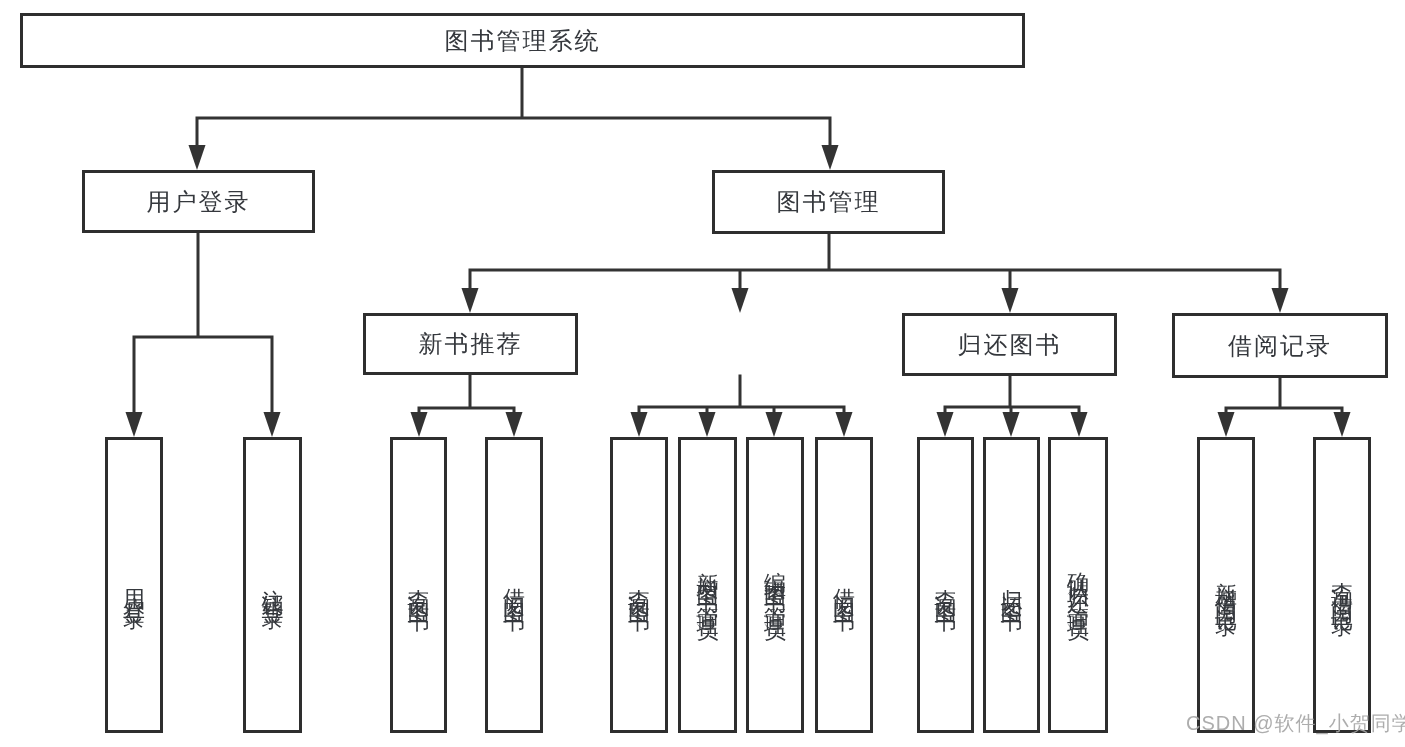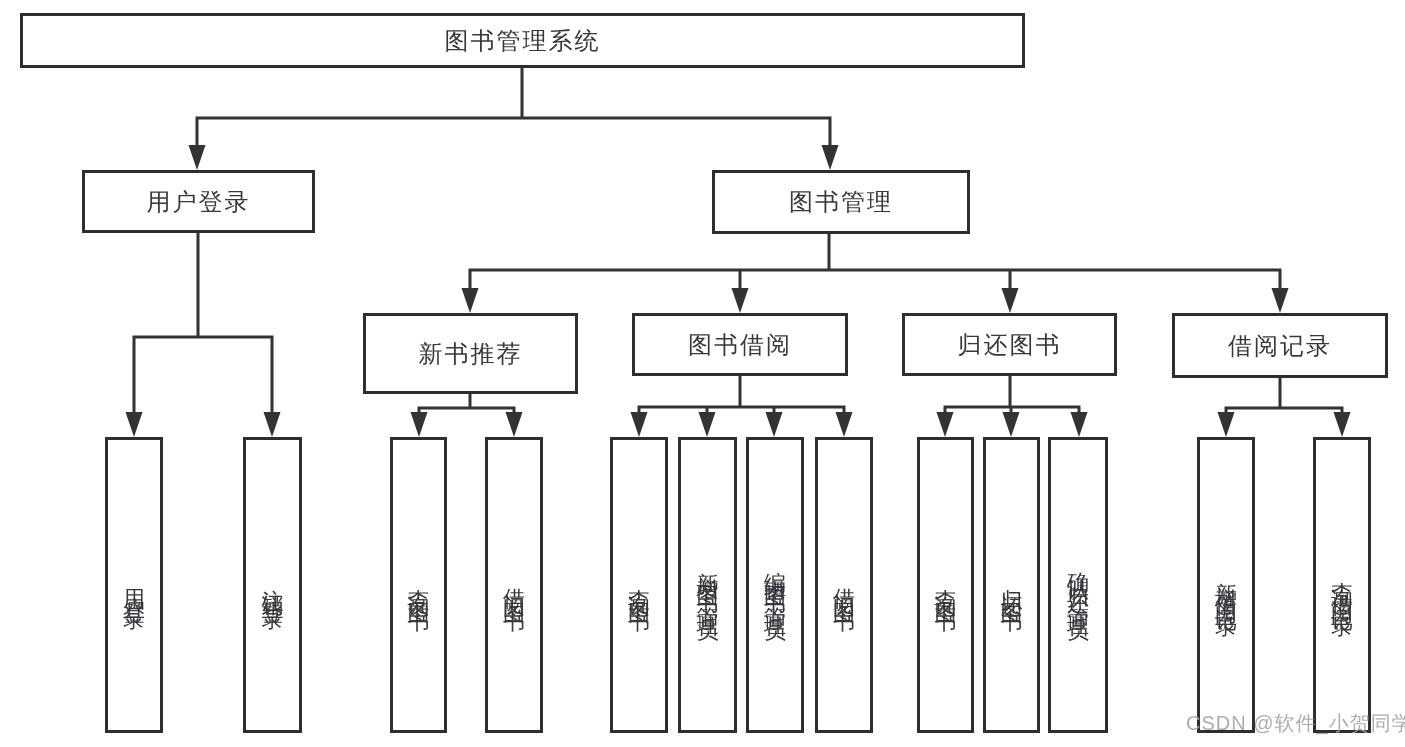--- a/index.html
+++ b/index.html
@@ -89,29 +89,26 @@
     </g>
   </svg>
 
   <div class="hbox" style="left:20px;top:13px;width:1005px;height:55px">
     <span>图书管理系统</span>
   </div>
 
   <div class="hbox" style="left:82px;top:170px;width:233px;height:63px">
     <span>用户登录</span>
   </div>
-  <div class="hbox" style="left:712px;top:170px;width:258px;height:64px">
+  <div class="hbox" style="left:712px;top:170px;width:233px;height:64px">
     <span>图书管理</span>
   </div>
 
-  <div class="hbox" style="left:363px;top:313px;width:215px;height:81px">
+  <div class="hbox" style="left:363px;top:313px;width:215px;height:62px">
     <span>新书推荐</span>
-  </div>
-  <div class="hbox" style="left:632px;top:313px;width:216px;height:63px">
-    <span>图书借阅</span>
   </div>
   <div class="hbox" style="left:902px;top:313px;width:215px;height:63px">
     <span>归还图书</span>
   </div>
   <div class="hbox" style="left:1172px;top:313px;width:216px;height:65px">
     <span>借阅记录</span>
   </div>
 
   <div class="vbox" style="left:105px;width:58px">
     <span class="vtext">用户登录</span>

